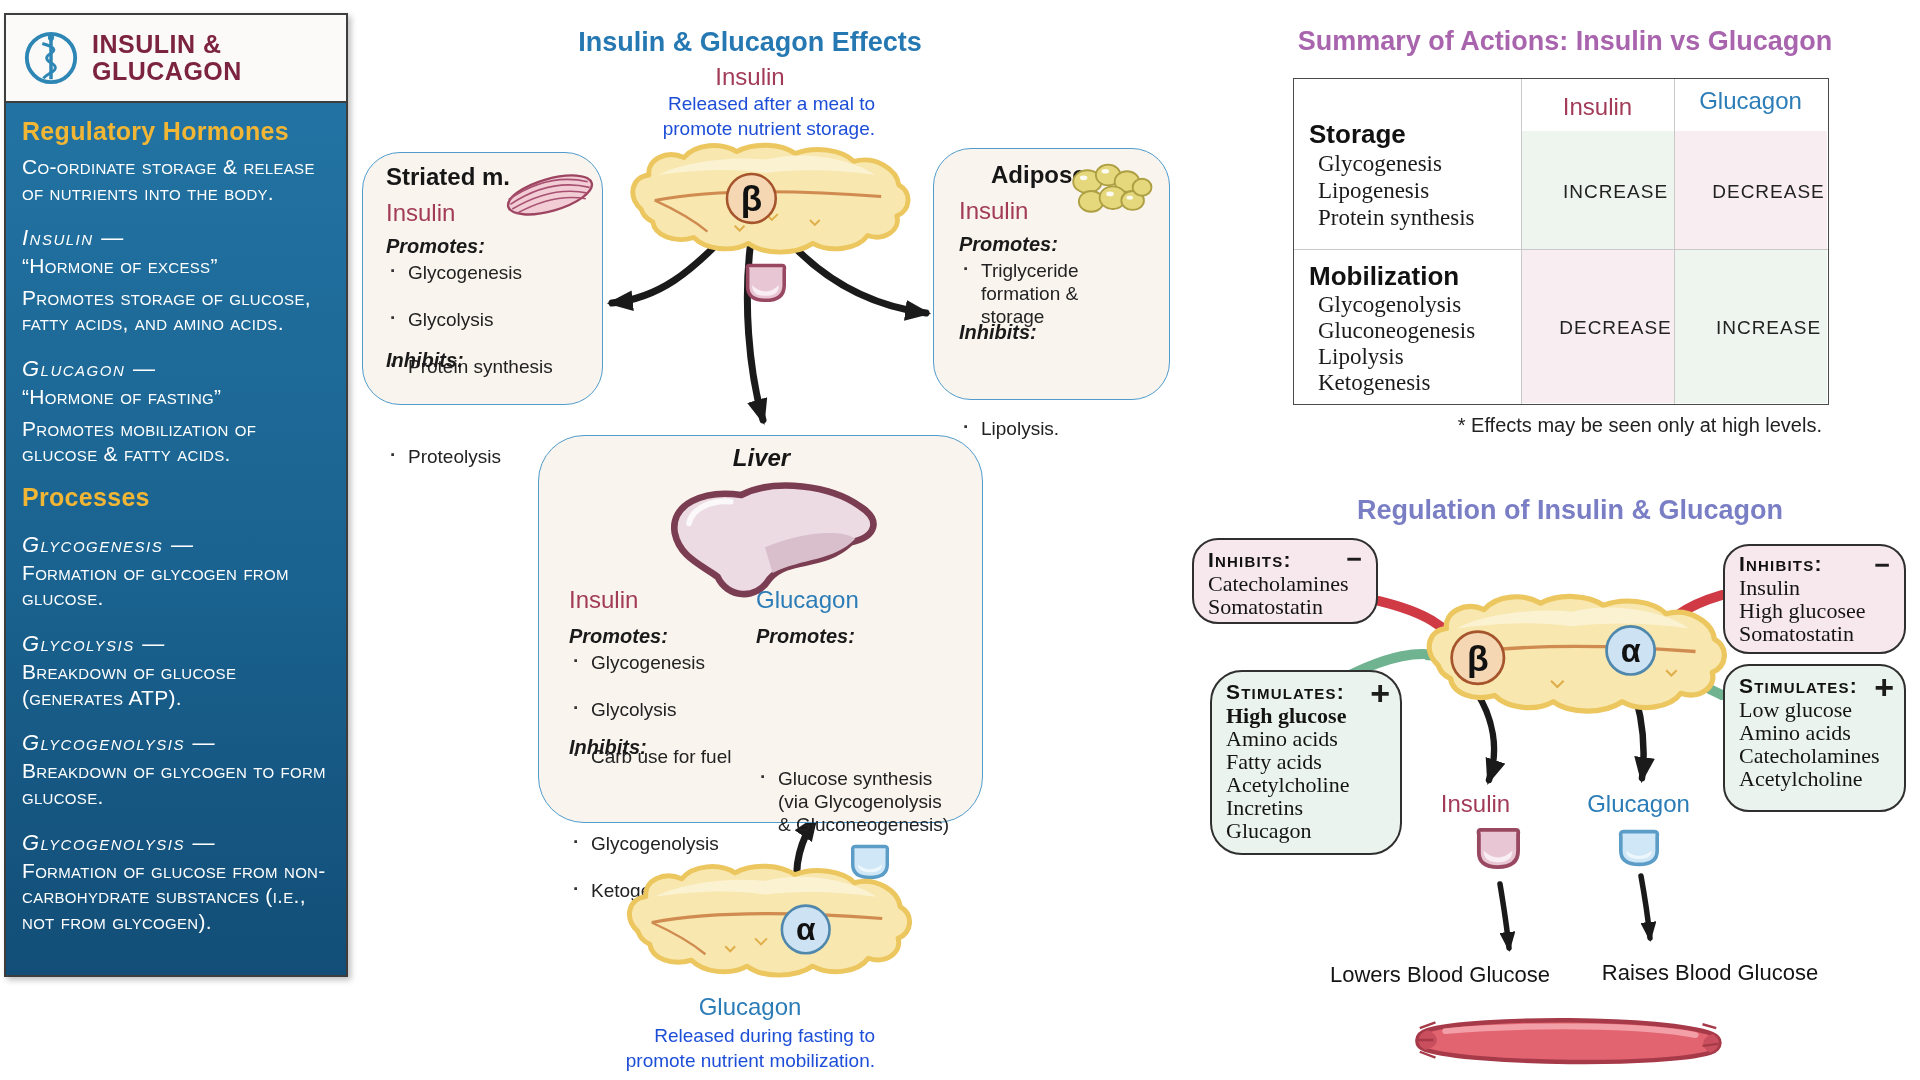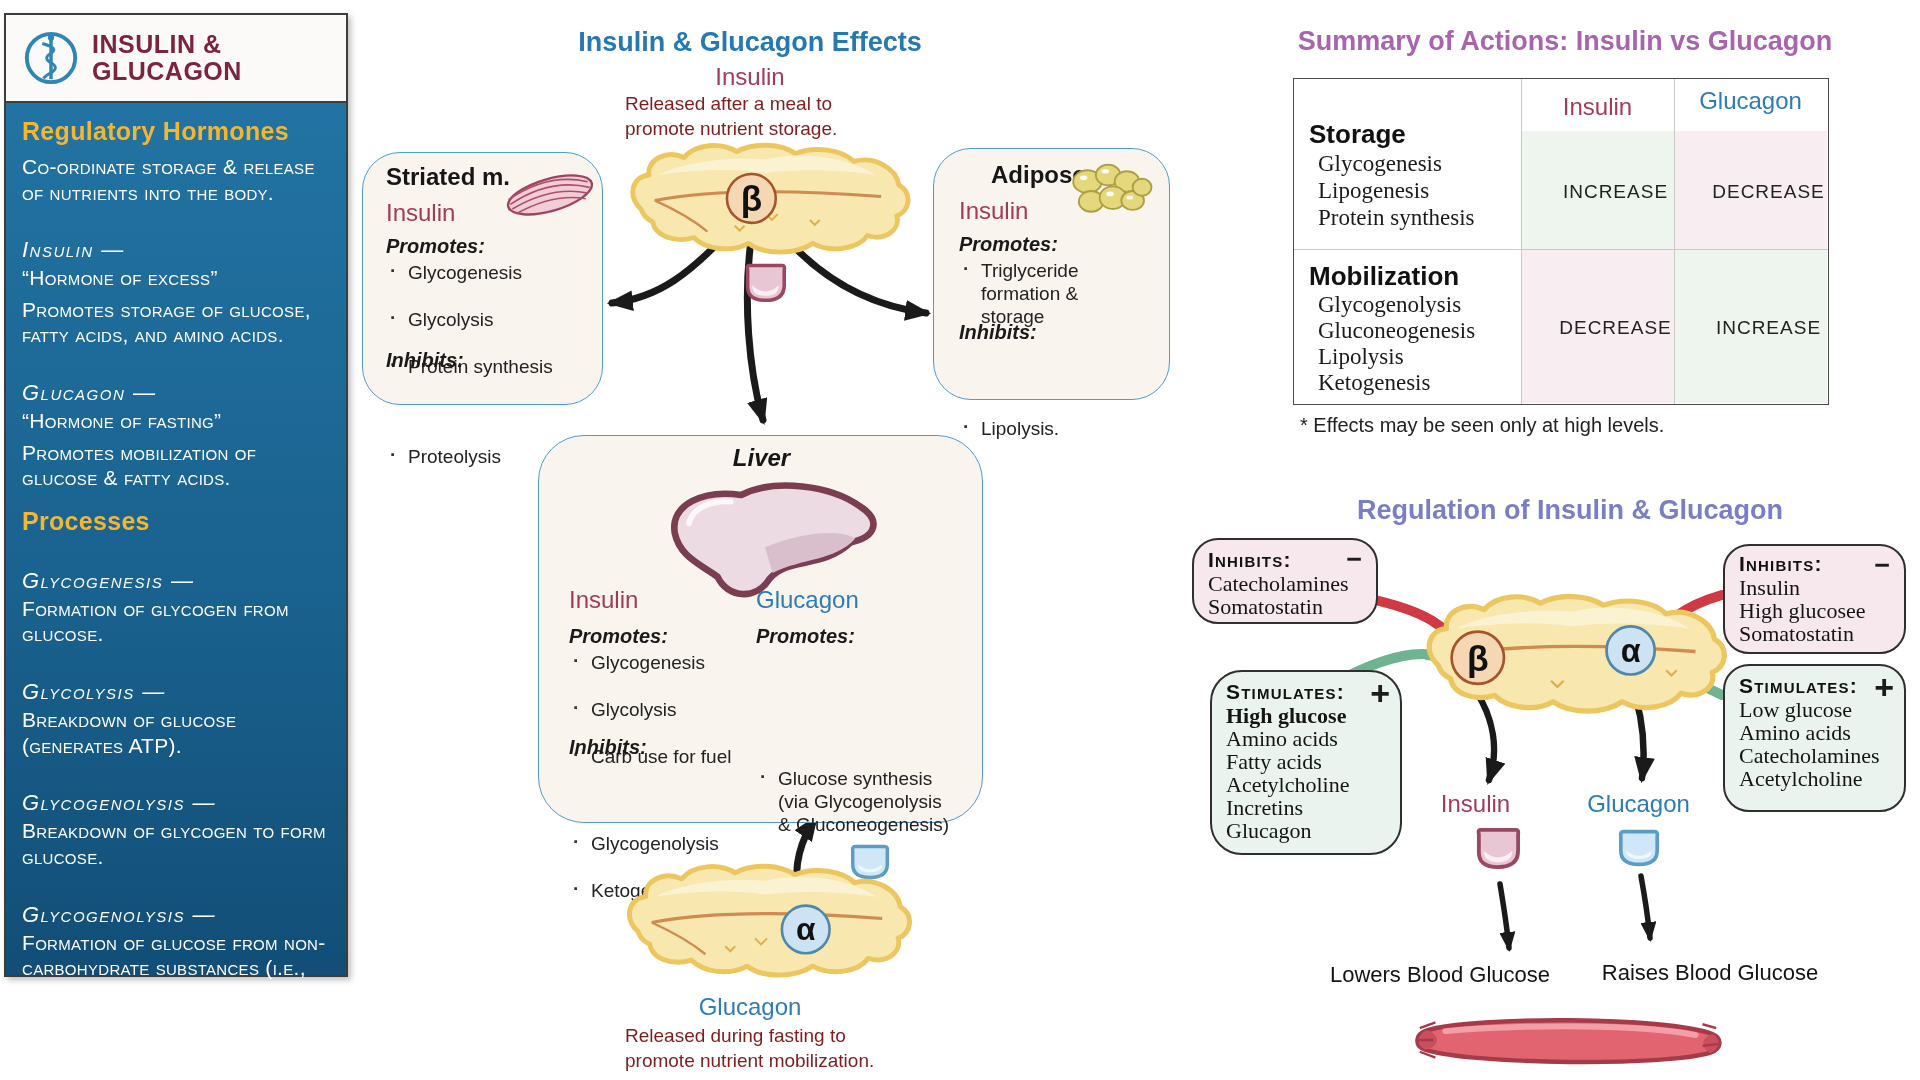--- a/index.html
+++ b/index.html
@@ -16,28 +16,28 @@
              box-shadow:3px 3px 6px rgba(0,0,0,.25); }
   .sidebar-header { height:88px; background:#fbfaf8; border-bottom:2px solid #3d3d3d;
                     display:flex; align-items:center; gap:12px; padding:0 10px 0 16px; }
   .brand { color:#7d2342; font-size:25px; font-weight:bold; line-height:1.08; letter-spacing:.5px; }
   .sidebar-body { height:872px; background:linear-gradient(180deg,#2273a3 0%, #1a628f 55%, #124e77 100%);
                   padding:12px 16px 10px 16px; color:#ffffff; }
   .side-h { color:#f2b635; font-size:25px; font-weight:bold; letter-spacing:.3px; margin:2px 0 8px 0; }
   .side-h2 { margin-top:16px; }
   .caps { font-variant:small-caps; font-size:21px; line-height:1.22; letter-spacing:.3px; margin-bottom:6px; }
   .term { font-variant:small-caps; font-style:italic; font-size:22px; letter-spacing:1.5px;
-          margin:32px 0 2px 0; }
+          margin:20px 0 2px 0; }
 
   
   .fx-title { font-size:27px; font-weight:bold; color:#2678b2; text-align:center; }
   .hormone-insulin { color:#a23b58; }
   .hormone-glucagon { color:#2b7cb7; }
   .fx-hormone { font-size:24px; text-align:center; }
-  .fx-caption { font-size:19px; line-height:1.3; text-align:left; color:#7f1d1d; }
+  .fx-caption { font-size:19px; line-height:1.3; text-align:right; color:#1d4ed8; }
 
   .organ-box { background:#faf4ee; border:1.6px solid #4f9ccd; border-radius:38px; }
   .ob-title { font-size:24px; font-weight:600; color:#161616; }
   .ob-hormone { font-size:24px; }
   .ob-sub { font-size:20px; font-weight:600; font-style:italic; color:#1a1a1a; }
   .bullet { position:relative; font-size:19px; line-height:1.22; color:#222; padding-left:22px; }
   .bullet::before { content:"·"; position:absolute; left:4px; top:-2px; font-weight:bold; color:#333; }
 
   
   .sum-title { font-size:27px; font-weight:bold; color:#a964ae; text-align:center; }
@@ -45,21 +45,21 @@
   .cell-tint { position:absolute; }
   .tint-green { background:#eef4ee; }
   .tint-pink  { background:#f8eef1; }
   .vline { position:absolute; top:0; bottom:0; width:1px; background:#c9c9c9; }
   .hline { position:absolute; left:0; right:0; height:1px; background:#c9c9c9; }
   .sum-colhead { position:absolute; text-align:center; font-size:24px; }
   .sum-rowlabel { position:absolute; font-size:26px; font-weight:600; color:#111; }
   .sum-items { position:absolute; font-family:"Liberation Serif", serif; font-size:23px; line-height:1.17; color:#1a1a1a; }
   .sum-items2 { line-height:1.13; }
   .sum-val { position:absolute; text-align:center; font-size:19px; letter-spacing:1px; color:#222;padding-left:36px; }
-  .sum-footnote { font-size:20px; color:#222; text-align:left; }
+  .sum-footnote { font-size:20px; color:#222; text-align:right; }
 
   
   .reg-title { font-size:27px; font-weight:bold; color:#7a7ec5; text-align:center; }
   .reg-box { border:2px solid #2f2f2f; border-radius:26px; padding:8px 12px 6px 14px; }
   .reg-box-pink { background:#f7e8ee; }
   .reg-box-green { background:#eaf3ed; }
   .reg-label { font-variant:small-caps; font-size:21px; font-weight:600; letter-spacing:1.2px; color:#111; }
   .reg-items { font-family:"Liberation Serif", serif; font-size:22px; line-height:1.05; color:#141414; }
   .reg-items div { white-space:nowrap; }
   .bold-item { font-weight:bold; }

